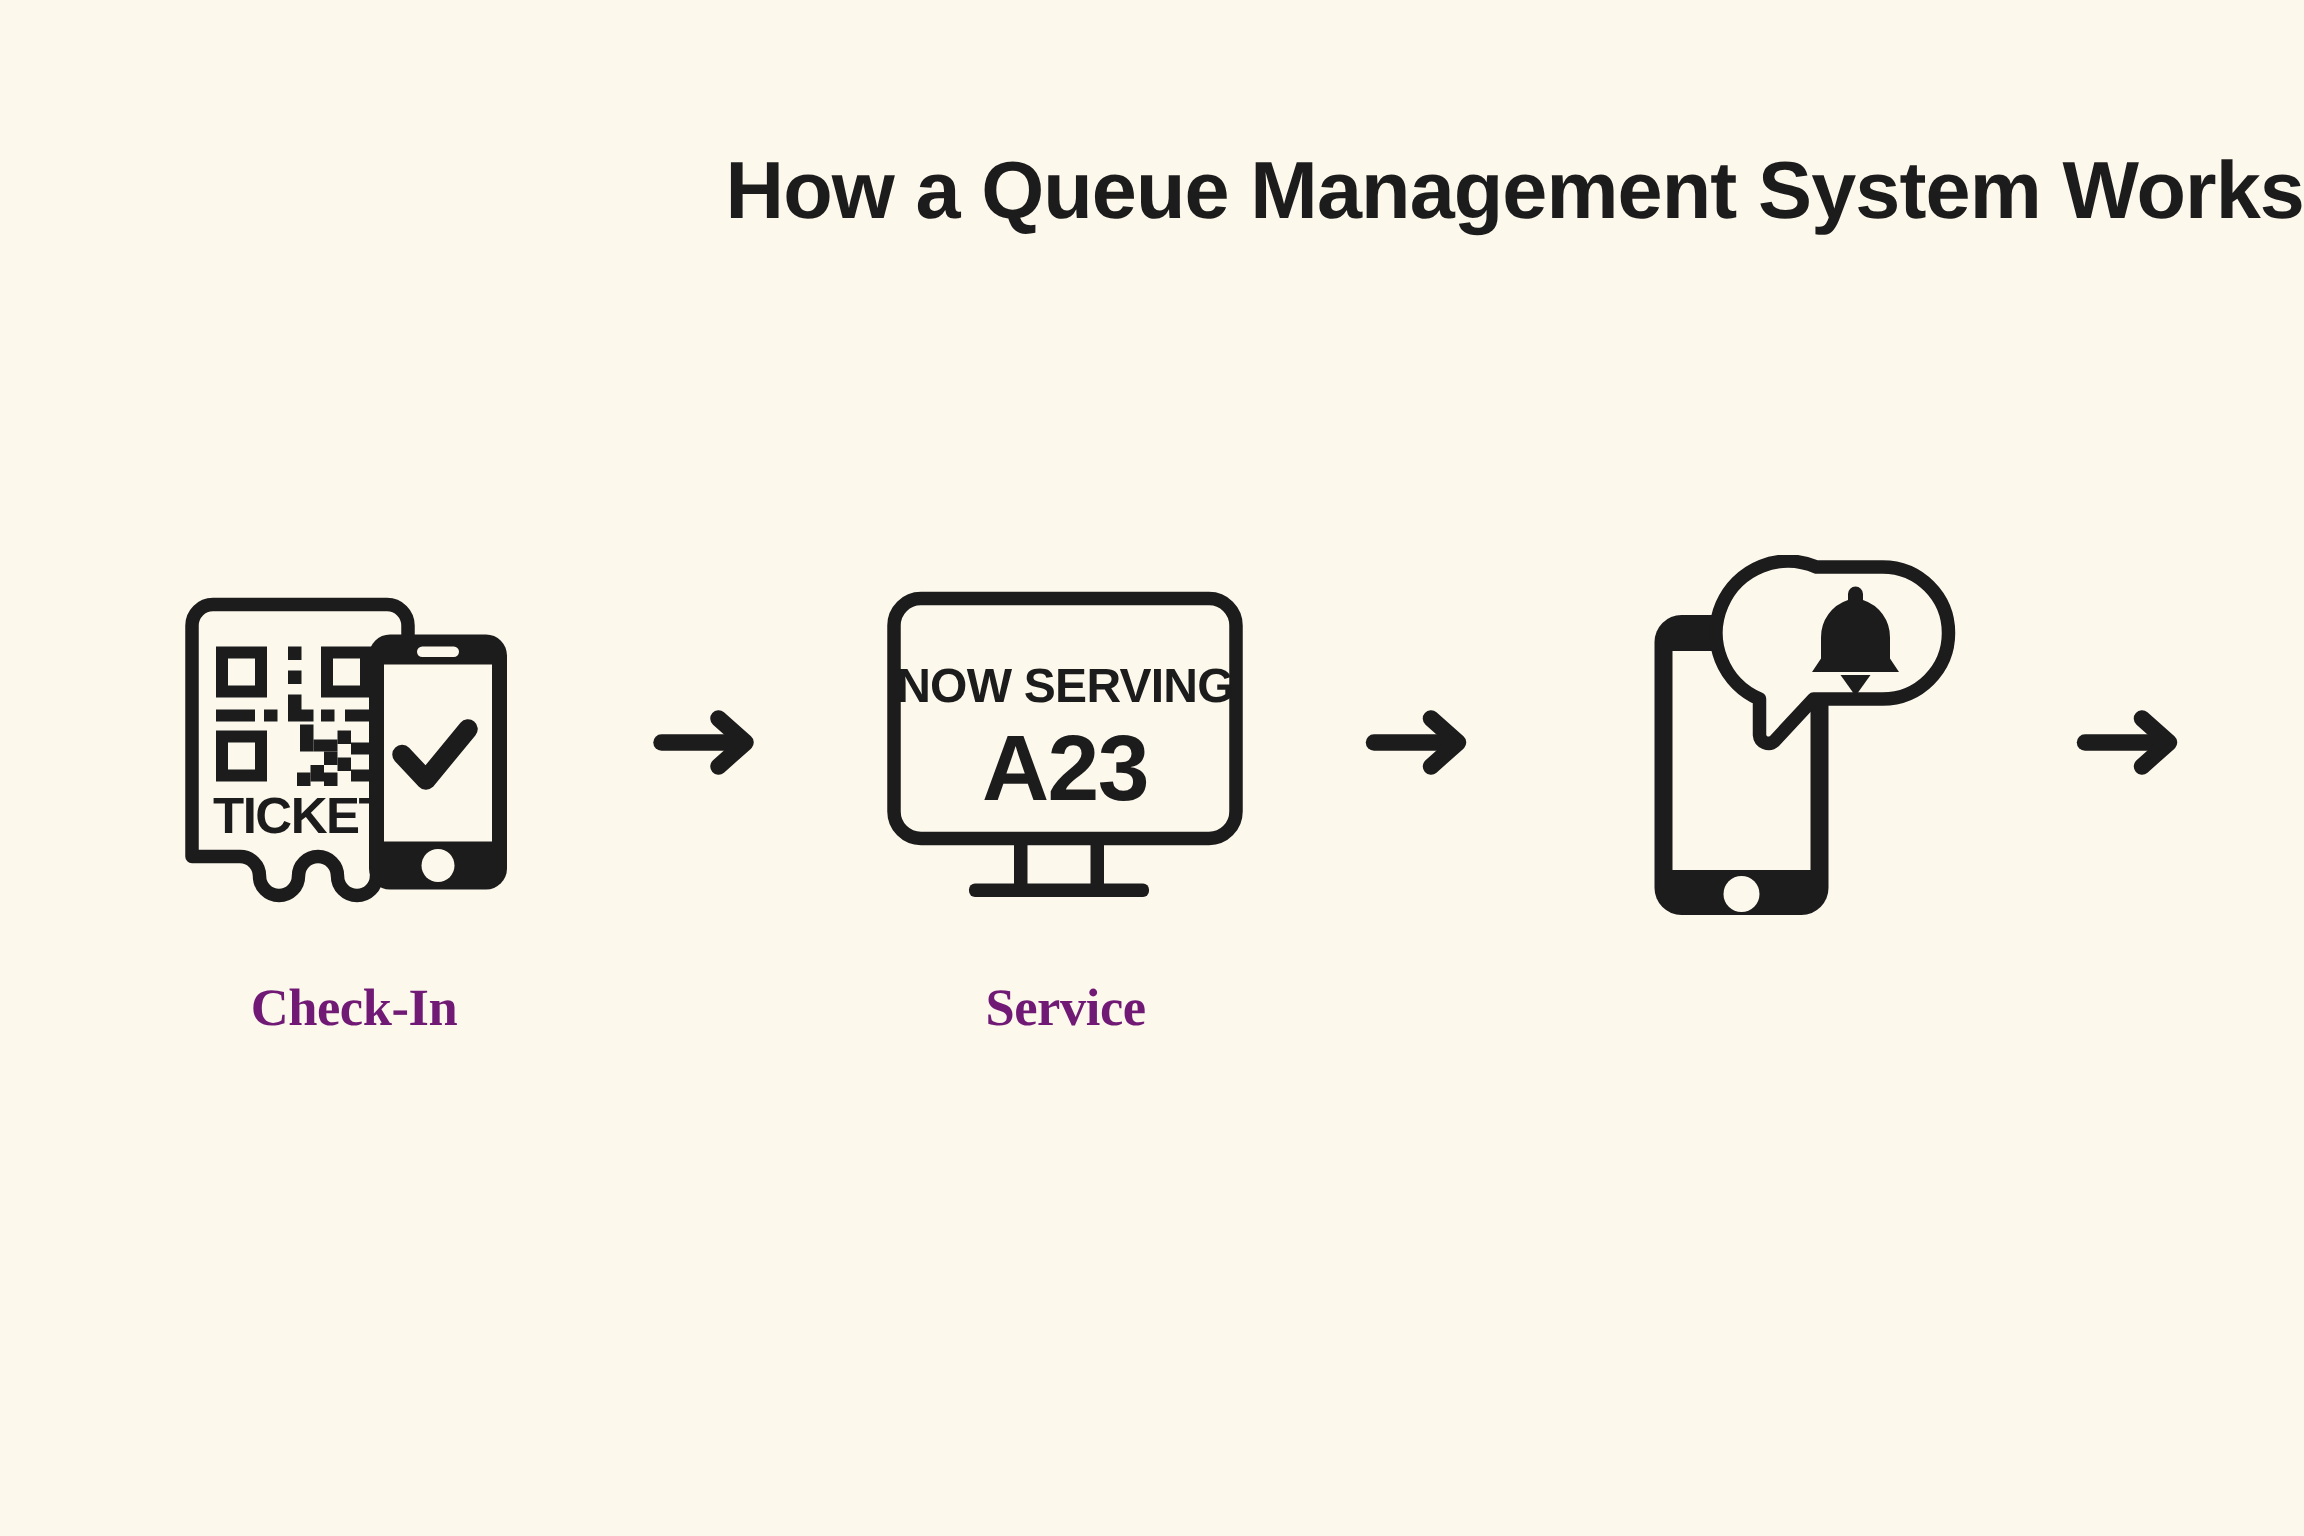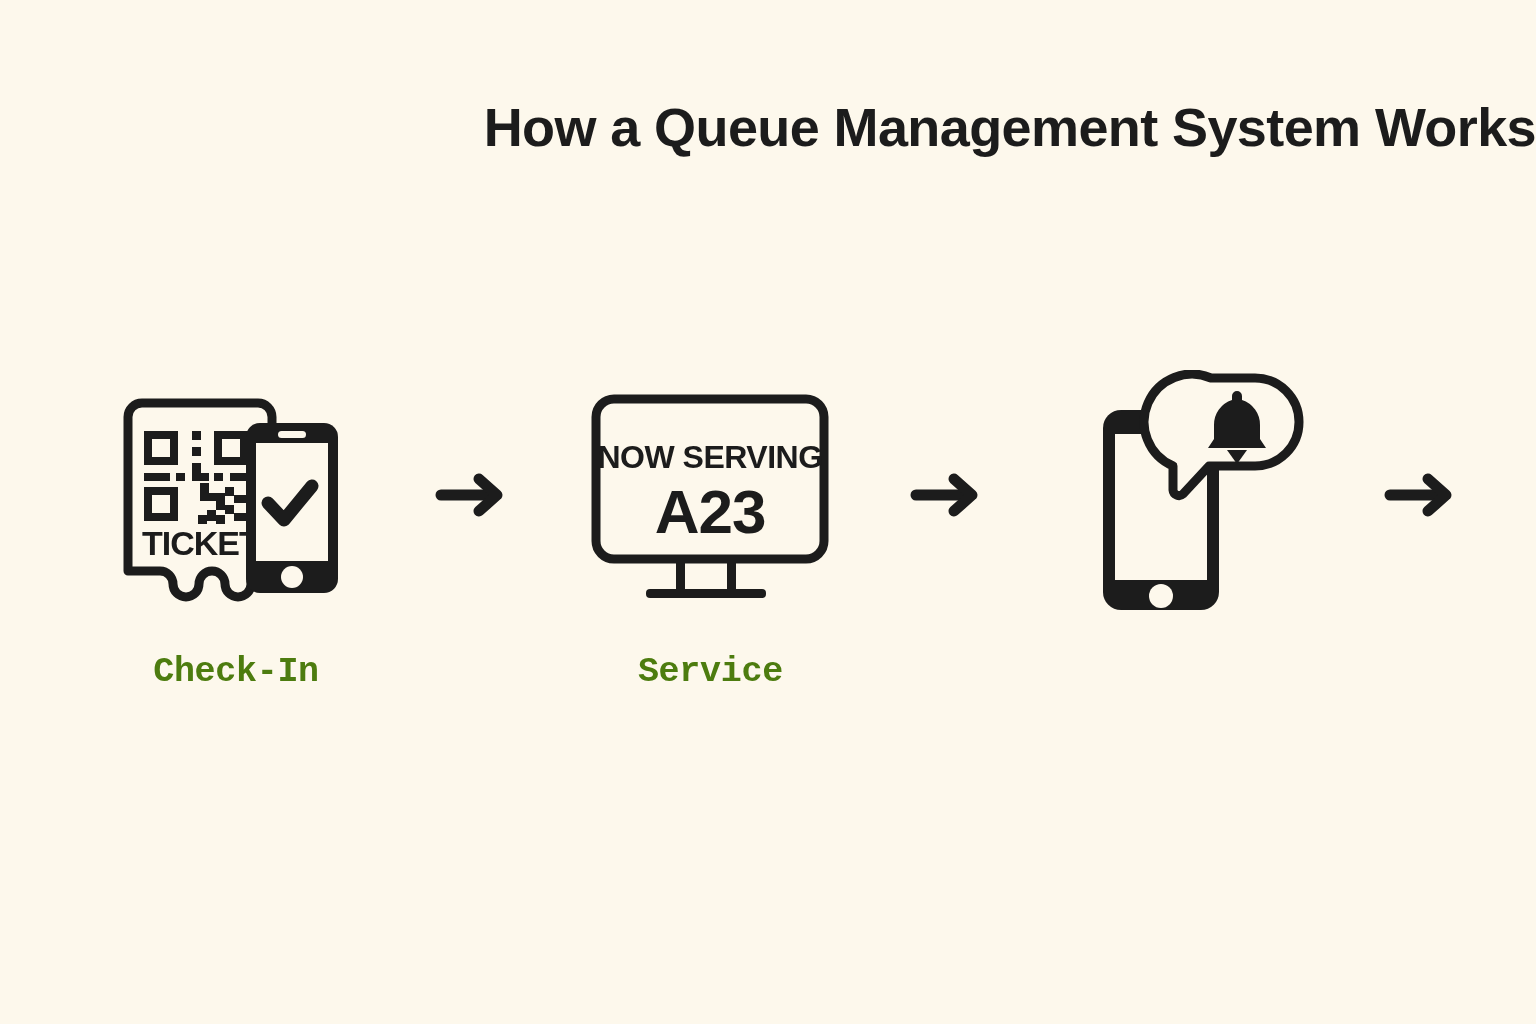--- a/index.html
+++ b/index.html
@@ -51,24 +51,24 @@
   .icon-box {
     height: 270px;
     display: flex;
     align-items: center;
     justify-content: center;
   }
   .step-label {
     margin-top: 22px;
     font-size: 35px;
     font-weight: bold;
-    color: #4d7c0f;
+    color: #701a75;
     letter-spacing: -0.3px;
     white-space: nowrap;
-    font-family: Liberation Mono, monospace;
+    font-family: Liberation Serif, serif;
   }
   .arrow {
     display: flex;
     align-items: center;
     justify-content: center;
     height: 270px;
     width: 96px;
     flex: 0 0 auto;
   }
   svg { display: block; }

